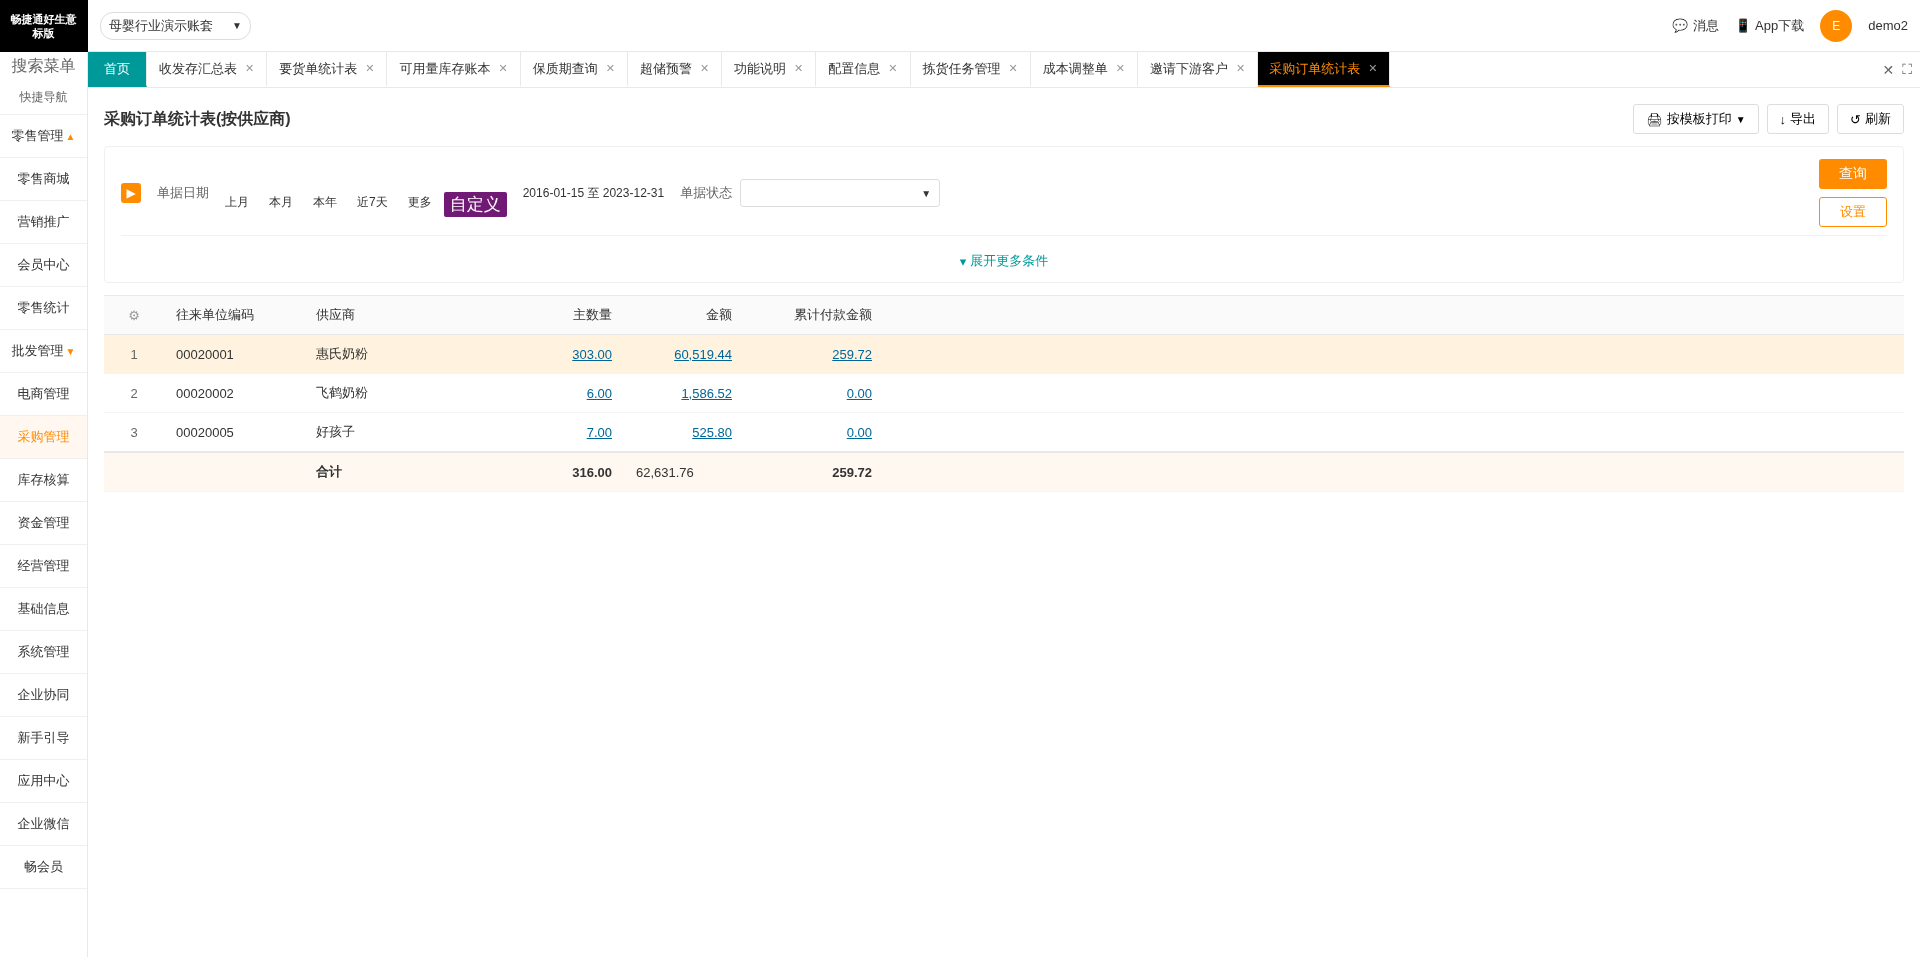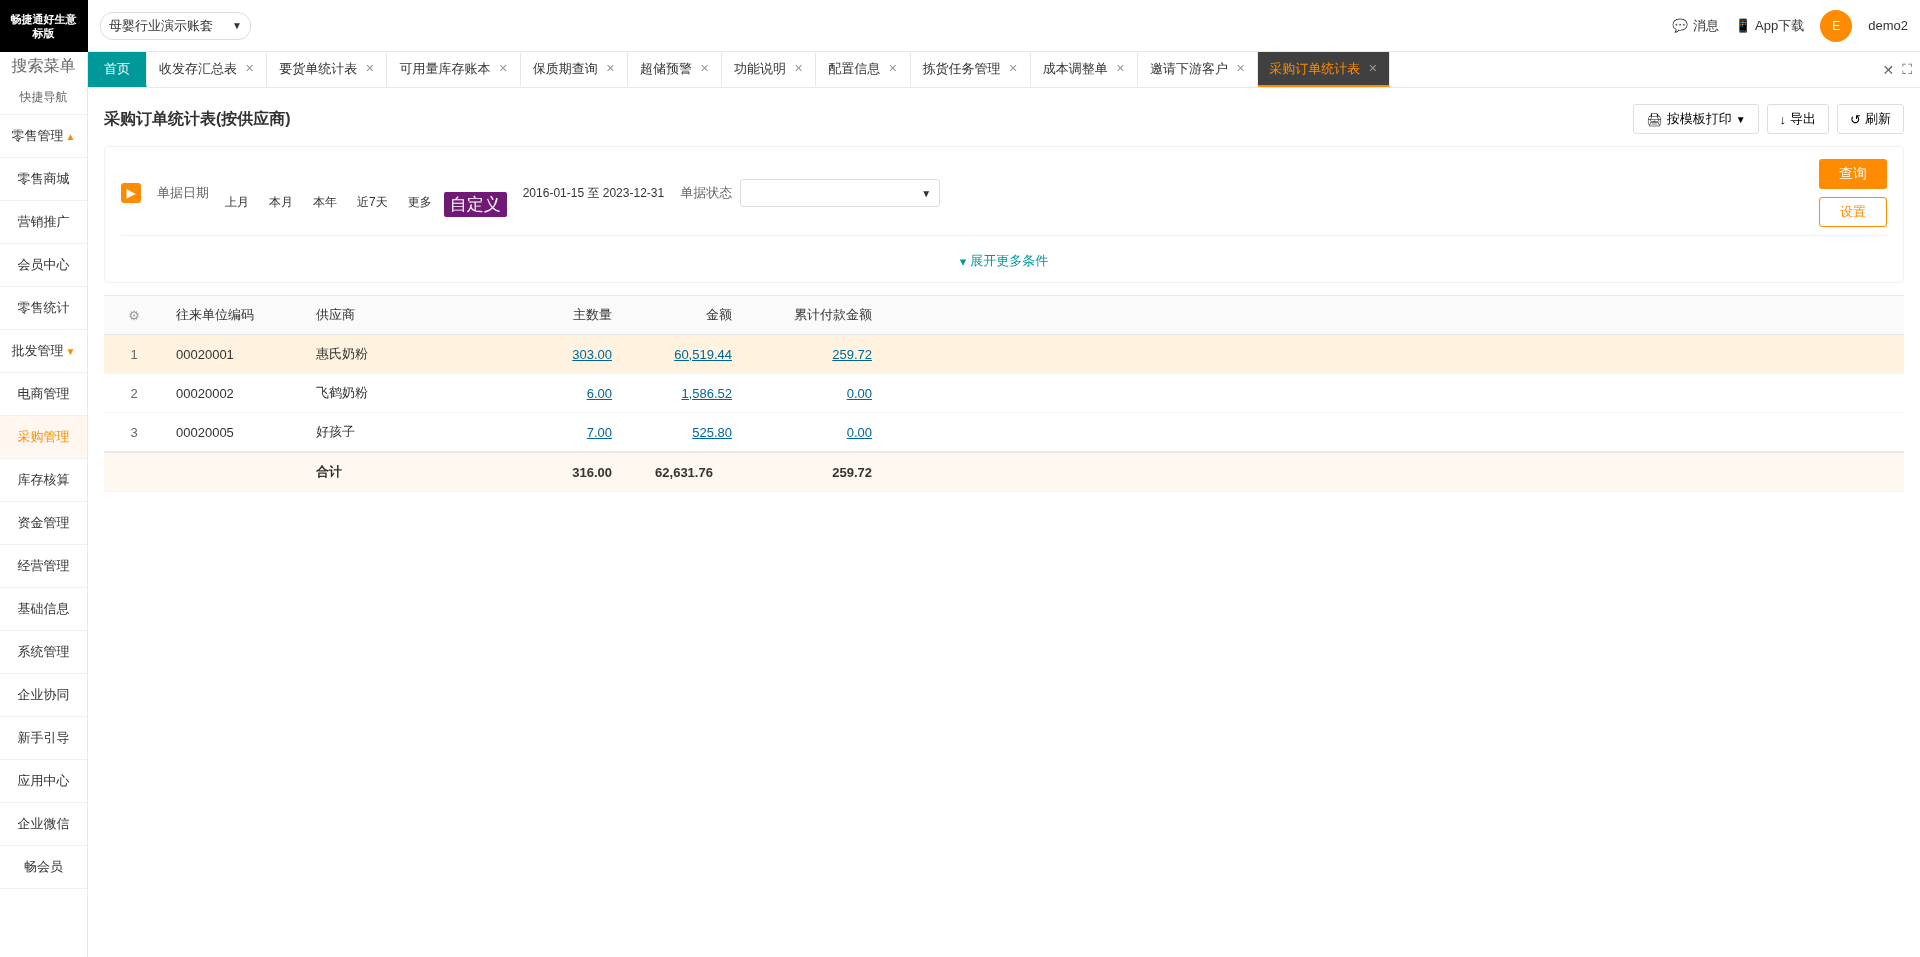--- a/index.html
+++ b/index.html
@@ -24,21 +24,21 @@
     .topbar-selector { display: flex; align-items: center; gap: 19px; font-size: 13px; color: #333; padding: 4px 8px; border: 1px solid #ddd; border-radius: 13px; cursor: pointer; }
     .topbar-right { margin-left: auto; display: flex; align-items: center; gap: 16px; }
     .topbar-msg { display: flex; align-items: center; gap: 4px; font-size: 13px; color: #333; cursor: pointer; }
     .topbar-app { display: flex; align-items: center; gap: 4px; font-size: 13px; color: #333; cursor: pointer; }
     .topbar-avatar { width: 32px; height: 32px; border-radius: 50%; background: #ff8c00; display: flex; align-items: center; justify-content: center; color: #fff; font-size: 12px; cursor: pointer; }
     .topbar-username { font-size: 13px; color: #333; cursor: pointer; }
 
     
     .tabbar { height: 36px; background: #fff; display: flex; align-items: stretch; border-bottom: 1px solid #e8e8e8; flex-shrink: 0; overflow: hidden; }
     .tab-item { display: flex; align-items: center; padding: 0 12px; gap: 6px; font-size: 13px; color: #333; cursor: pointer; white-space: nowrap; border-right: 1px solid #e8e8e8; border-bottom: 2px solid transparent; }
-    .tab-item.active { color: #ff8c00; background: #404040; border-bottom: 2px solid #ff8c00; padding-left: 11px; }
+    .tab-item.active { color: #ff8c00; background: #000000; border-bottom: 2px solid #ff8c00; padding-left: 11px; }
     .tab-home { background: #009999; color: #fff; padding: 0 16px; }
     .tab-close { font-size: 11px; color: #999; cursor: pointer; margin-left: 2px; }
     .tab-end-controls { margin-left: auto; display: flex; align-items: center; padding: 0 8px; gap: 8px; }
     .tab-end-btn { font-size: 14px; color: #666; cursor: pointer; }
 
     
     .content { flex: 1; background: #fff; overflow: auto; }
     .page { padding: 16px; }
     .page-title { font-size: 16px; font-weight: bold; color: #333; margin-bottom: 12px; display: flex; align-items: center; justify-content: space-between; }
     .page-title-actions { display: flex; gap: 8px; align-items: center; }
@@ -315,21 +315,21 @@
               <td class="num">0.00</td>
               <td></td>
             </tr>
           </tbody>
           <tfoot>
             <tr class="table-footer">
               <td></td>
               <td></td>
               <td style="font-weight:bold;">合计</td>
               <td style="text-align:right;font-weight:bold;">316.00</td>
-              <td style="text-align:center;font-weight:bold;">62,631.76</td>
+              <td style="text-align:left;font-weight:normal;">62,631.76</td>
               <td style="text-align:right;font-weight:bold;">259.72</td>
               <td></td>
             </tr>
           </tfoot>
         </table>
       </div>
 
     </div>
   </div>
 </div>

